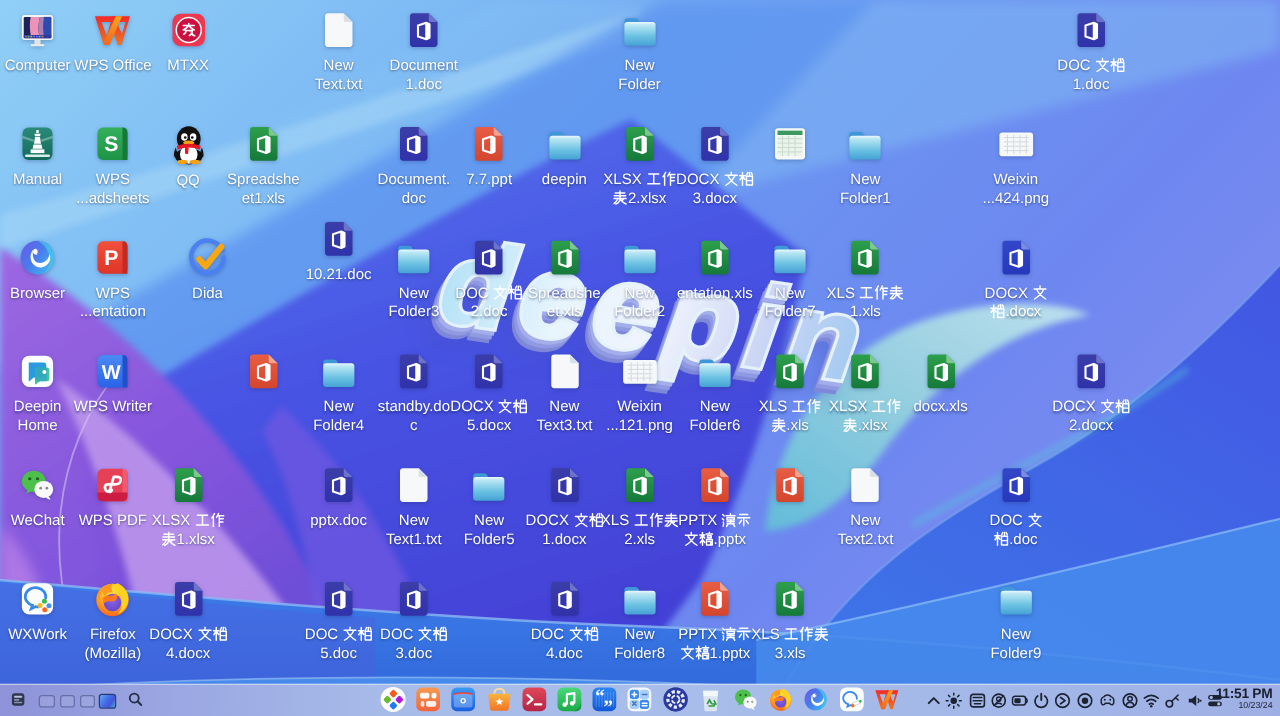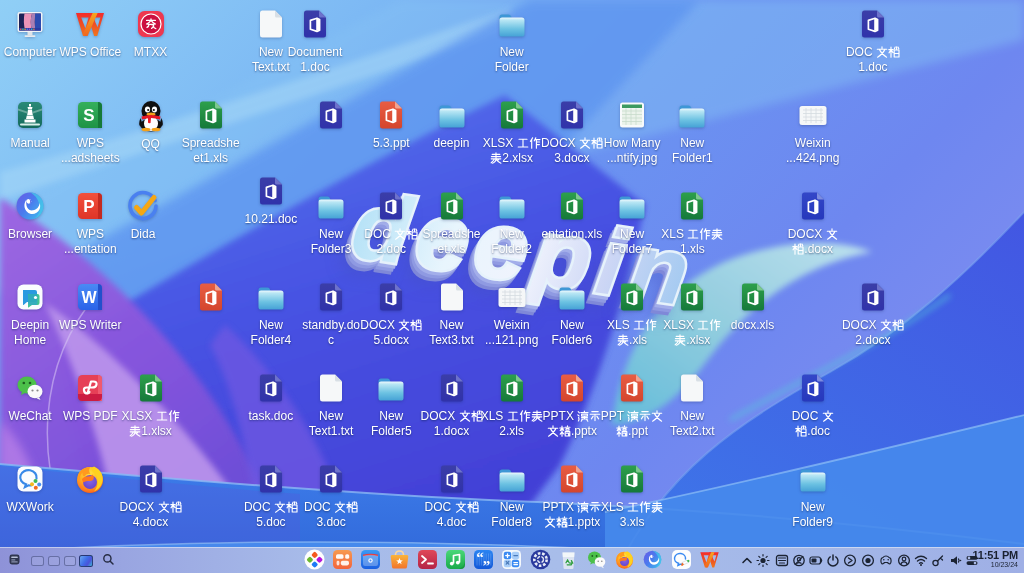--- a/index.html
+++ b/index.html
@@ -386,21 +386,21 @@
       <use href="#s-mtxx"></use>
     </svg>
     <div class="lb">MTXX</div>
   </div>
 <div class="cell" style="left:270.9px;top:8.4px">
     <svg class="ic" viewBox="0 0 32 32">
       <use href="#s-txt"></use>
     </svg>
     <div class="lb">New<br>Text.txt</div>
   </div>
-<div class="cell" style="left:315px;top:8.4px">
+<div class="cell" style="left:339px;top:8.4px">
     <svg class="ic" viewBox="0 0 32 32">
       <use href="#s-doc"></use>
     </svg>
     <div class="lb">Document<br>1.doc</div>
   </div>
 <div class="cell" style="left:511.7px;top:8.4px">
     <svg class="ic" viewBox="0 0 32 32">
       <use href="#s-folder"></use>
     </svg>
     <div class="lb">New<br>Folder</div>
@@ -436,26 +436,27 @@
 <div class="cell" style="left:210.7px;top:99.3px">
     <svg class="ic" viewBox="0 0 32 32">
       <use href="#s-xls"></use>
     </svg>
     <div class="lb">Spreadshe<br>et1.xls</div>
   </div>
 <div class="cell" style="left:331.1px;top:99.3px">
     <svg class="ic" viewBox="0 0 32 32">
       <use href="#s-doc"></use>
     </svg>
+    <div class="lb">Document.<br>doc</div>
   </div>
 <div class="cell" style="left:391.3px;top:99.3px">
     <svg class="ic" viewBox="0 0 32 32">
       <use href="#s-ppt"></use>
     </svg>
-    <div class="lb">5.3.ppt</div>
+    <div class="lb">7.7.ppt</div>
   </div>
 <div class="cell" style="left:451.5px;top:99.3px">
     <svg class="ic" viewBox="0 0 32 32">
       <use href="#s-folder"></use>
     </svg>
     <div class="lb">deepin</div>
   </div>
 <div class="cell" style="left:511.7px;top:99.3px">
     <svg class="ic" viewBox="0 0 32 32">
       <use href="#s-xls"></use>
@@ -475,21 +476,20 @@
     <div class="lb">DOCX&nbsp;<svg class="cj">
         <use href="#cj0"></use>
       </svg><svg class="cj">
         <use href="#cj1"></use>
       </svg><br>3.docx</div>
   </div>
 <div class="cell" style="left:632.1px;top:99.3px">
     <svg class="ic" viewBox="0 0 32 32">
       <use href="#s-jpg"></use>
     </svg>
-    <div class="lb">How&nbsp;Many<br>...ntify.jpg</div>
   </div>
 <div class="cell" style="left:692.3px;top:99.3px">
     <svg class="ic" viewBox="0 0 32 32">
       <use href="#s-folder"></use>
     </svg>
     <div class="lb">New<br>Folder1</div>
   </div>
 <div class="cell" style="left:812.7px;top:99.3px">
     <svg class="ic" viewBox="0 0 32 32">
       <use href="#s-png"></use>
@@ -501,21 +501,21 @@
       <use href="#s-browser"></use>
     </svg>
     <div class="lb">Browser</div>
   </div>
 <div class="cell" style="left:90.3px;top:190.2px">
     <svg class="ic" viewBox="0 0 32 32">
       <use href="#s-wpp"></use>
     </svg>
     <div class="lb">WPS<br>...entation</div>
   </div>
-<div class="cell" style="left:143px;top:190.2px">
+<div class="cell" style="left:166px;top:190.2px">
     <svg class="ic" viewBox="0 0 32 32">
       <use href="#s-dida"></use>
     </svg>
     <div class="lb">Dida</div>
   </div>
 <div class="cell" style="left:270.9px;top:175px">
     <svg class="ic" viewBox="0 0 32 32">
       <use href="#s-doc"></use>
     </svg>
     <div class="lb">10.21.doc</div>
@@ -700,21 +700,21 @@
       </svg><svg class="cj">
         <use href="#cj3"></use>
       </svg><br><svg class="cj">
         <use href="#cj4"></use>
       </svg>1.xlsx</div>
   </div>
 <div class="cell" style="left:270.9px;top:372.0px">
     <svg class="ic" viewBox="0 0 32 32">
       <use href="#s-doc"></use>
     </svg>
-    <div class="lb">task.doc</div>
+    <div class="lb">pptx.doc</div>
   </div>
 <div class="cell" style="left:331.1px;top:372.0px">
     <svg class="ic" viewBox="0 0 32 32">
       <use href="#s-txt"></use>
     </svg>
     <div class="lb">New<br>Text1.txt</div>
   </div>
 <div class="cell" style="left:391.3px;top:372.0px">
     <svg class="ic" viewBox="0 0 32 32">
       <use href="#s-folder"></use>
@@ -754,56 +754,48 @@
       </svg><br><svg class="cj">
         <use href="#cj0"></use>
       </svg><svg class="cj">
         <use href="#cj7"></use>
       </svg>.pptx</div>
   </div>
 <div class="cell" style="left:632.1px;top:372.0px">
     <svg class="ic" viewBox="0 0 32 32">
       <use href="#s-ppt"></use>
     </svg>
-    <div class="lb">PPT&nbsp;<svg class="cj">
-        <use href="#cj5"></use>
-      </svg><svg class="cj">
-        <use href="#cj6"></use>
-      </svg><svg class="cj">
+  </div>
+<div class="cell" style="left:692.3px;top:372.0px">
+    <svg class="ic" viewBox="0 0 32 32">
+      <use href="#s-txt"></use>
+    </svg>
+    <div class="lb">New<br>Text2.txt</div>
+  </div>
+<div class="cell" style="left:812.7px;top:372.0px">
+    <svg class="ic" viewBox="0 0 32 32">
+      <use href="#s-doc2"></use>
+    </svg>
+    <div class="lb">DOC&nbsp;<svg class="cj">
         <use href="#cj0"></use>
       </svg><br><svg class="cj">
-        <use href="#cj7"></use>
-      </svg>.ppt</div>
-  </div>
-<div class="cell" style="left:692.3px;top:372.0px">
-    <svg class="ic" viewBox="0 0 32 32">
-      <use href="#s-txt"></use>
-    </svg>
-    <div class="lb">New<br>Text2.txt</div>
-  </div>
-<div class="cell" style="left:812.7px;top:372.0px">
-    <svg class="ic" viewBox="0 0 32 32">
-      <use href="#s-doc2"></use>
-    </svg>
-    <div class="lb">DOC&nbsp;<svg class="cj">
-        <use href="#cj0"></use>
-      </svg><br><svg class="cj">
         <use href="#cj1"></use>
       </svg>.doc</div>
   </div>
 <div class="cell" style="left:30.1px;top:462.9px">
     <svg class="ic" viewBox="0 0 32 32">
       <use href="#s-wxwork"></use>
     </svg>
     <div class="lb">WXWork</div>
   </div>
 <div class="cell" style="left:90.3px;top:462.9px">
     <svg class="ic" viewBox="0 0 32 32">
       <use href="#s-firefox"></use>
     </svg>
+    <div class="lb">Firefox<br>(Mozilla)</div>
   </div>
 <div class="cell" style="left:150.5px;top:462.9px">
     <svg class="ic" viewBox="0 0 32 32">
       <use href="#s-doc"></use>
     </svg>
     <div class="lb">DOCX&nbsp;<svg class="cj">
         <use href="#cj0"></use>
       </svg><svg class="cj">
         <use href="#cj1"></use>
       </svg><br>4.docx</div>

